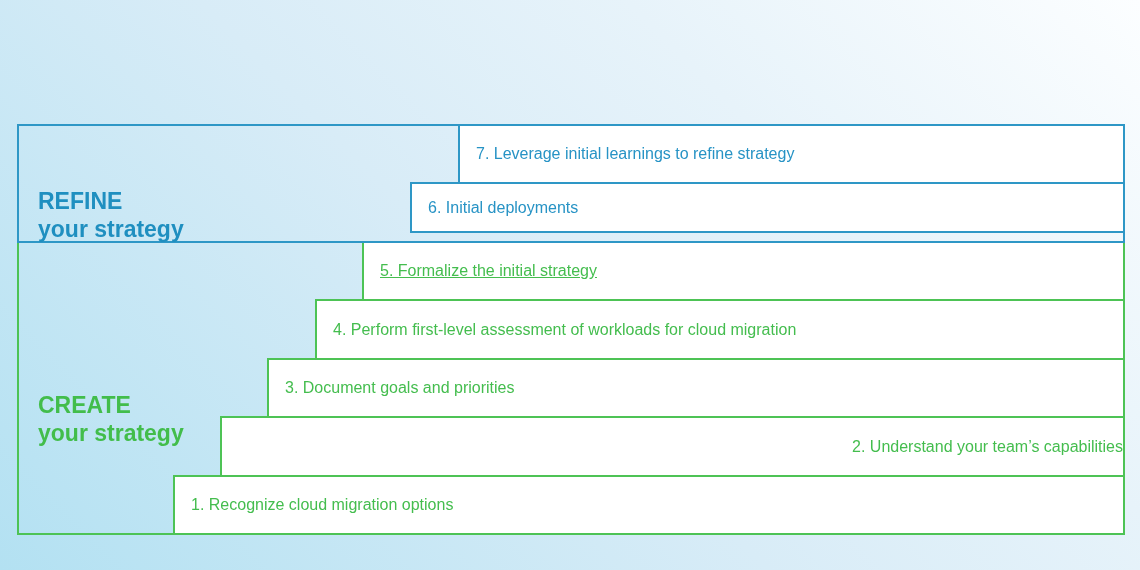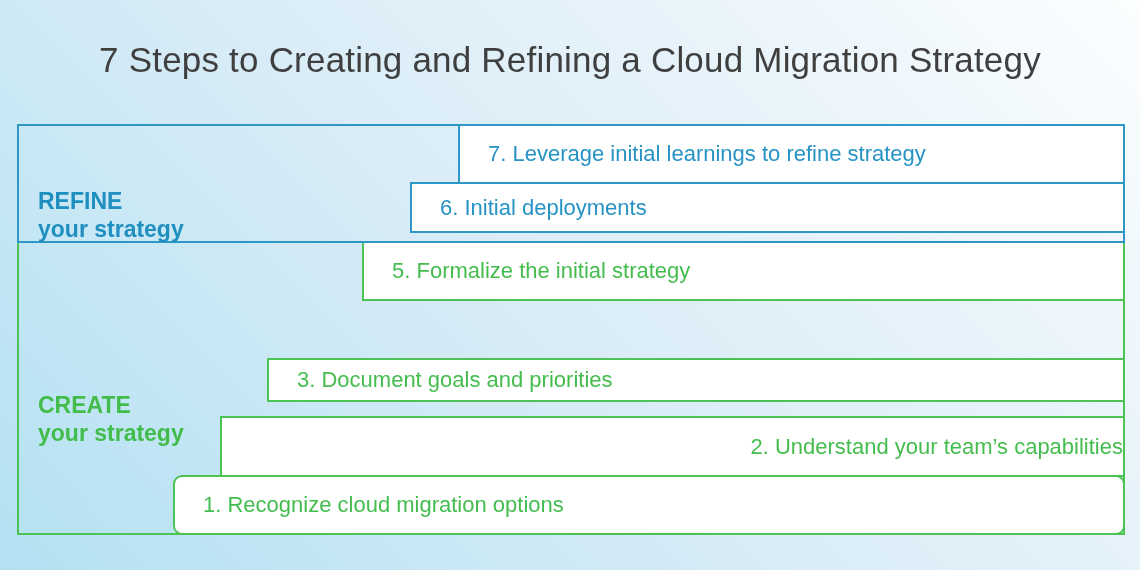--- a/index.html
+++ b/index.html
@@ -52,40 +52,39 @@
   .group.refine .group-label { color: #1f8fc0; }
   .group.create .group-label { color: #42bd4b; }
   .group-label span { display: block; }
   .step {
     position: absolute;
     box-sizing: border-box;
     background: #ffffff;
     border: 2px solid;
     display: flex;
     align-items: center;
-    padding-left: 28px;
-    font-size: 22px;
+    padding-left: 16px;
+    font-size: 16px;
     white-space: nowrap;
   }
   .step.blue  { border-color: #2e97c6; color: #2793c5; z-index: 4; }
   .step.green { border-color: #4dc355; color: #44bd4e; z-index: 2; }
   .step7 { top: 124px; left: 458px; width: 667px; height: 60px; }
   .step6 { top: 182px; left: 410px; width: 715px; height: 51px; }
-  .step5 { top: 241px; left: 362px; width: 763px; height: 60px; }
+  .step5 { top: 241px; left: 362px; width: 763px; height: 60px; text-decoration: underline; }
   .step4 { top: 299px; left: 315px; width: 810px; height: 61px; }
-  .step3 { top: 358px; left: 267px; width: 858px; height: 44px; }
+  .step3 { top: 358px; left: 267px; width: 858px; height: 60px; }
   .step2 { top: 416px; left: 220px; width: 905px; height: 61px; justify-content: flex-end; }
-  .step1 { top: 475px; left: 173px; width: 952px; height: 60px; border-radius: 9px; }
+  .step1 { top: 475px; left: 173px; width: 952px; height: 60px; }
 </style>
 </head>
 <body>
 
 <div class="canvas">
 
-  <div class="title">7 Steps to Creating and Refining a Cloud Migration Strategy</div>
 
   <div class="group refine">
     <div class="group-label">
       <span>REFINE</span>
       <span>your strategy</span>
     </div>
   </div>
 
   <div class="group create">
     <div class="group-label">
@@ -96,20 +95,23 @@
 
   <div class="step blue step7">
     <span>7. Leverage initial learnings to refine strategy</span>
   </div>
   <div class="step blue step6">
     <span>6. Initial deployments</span>
   </div>
   <div class="step green step5">
     <span>5. Formalize the initial strategy</span>
   </div>
+  <div class="step green step4">
+    <span>4. Perform first-level assessment of workloads for cloud migration</span>
+  </div>
   <div class="step green step3">
     <span>3. Document goals and priorities</span>
   </div>
   <div class="step green step2">
     <span>2. Understand your team’s capabilities</span>
   </div>
   <div class="step green step1">
     <span>1. Recognize cloud migration options</span>
   </div>
 

